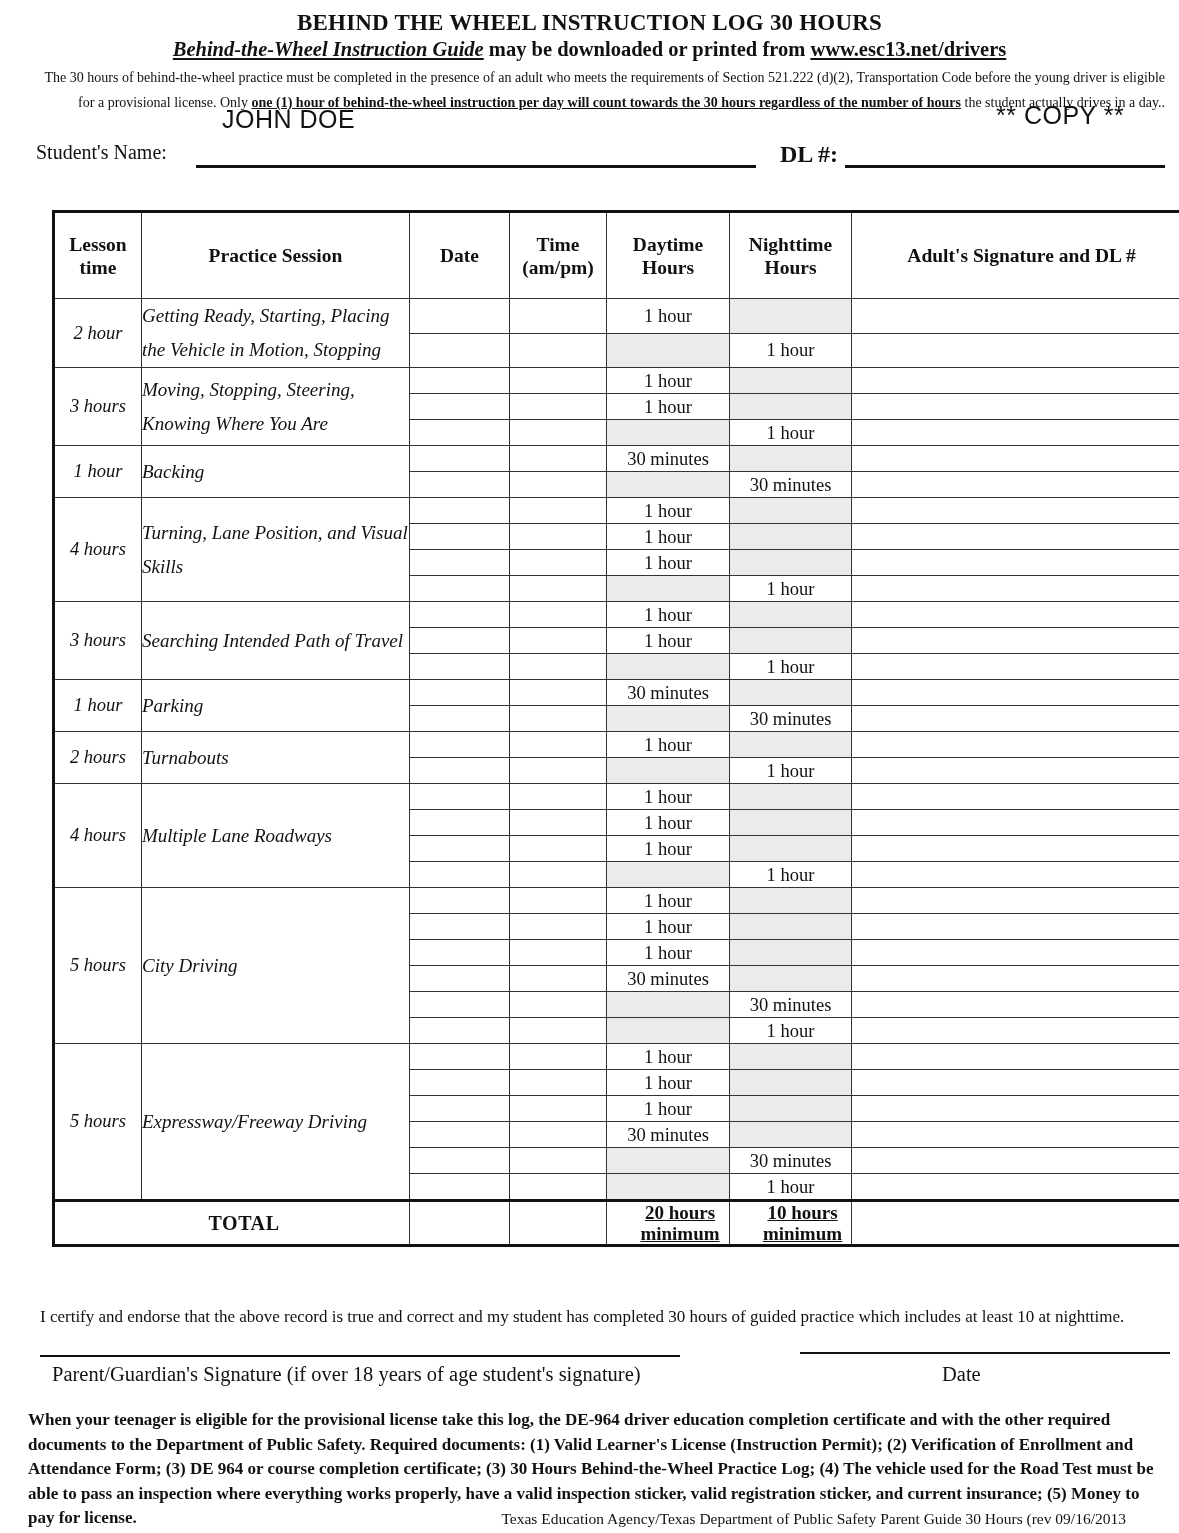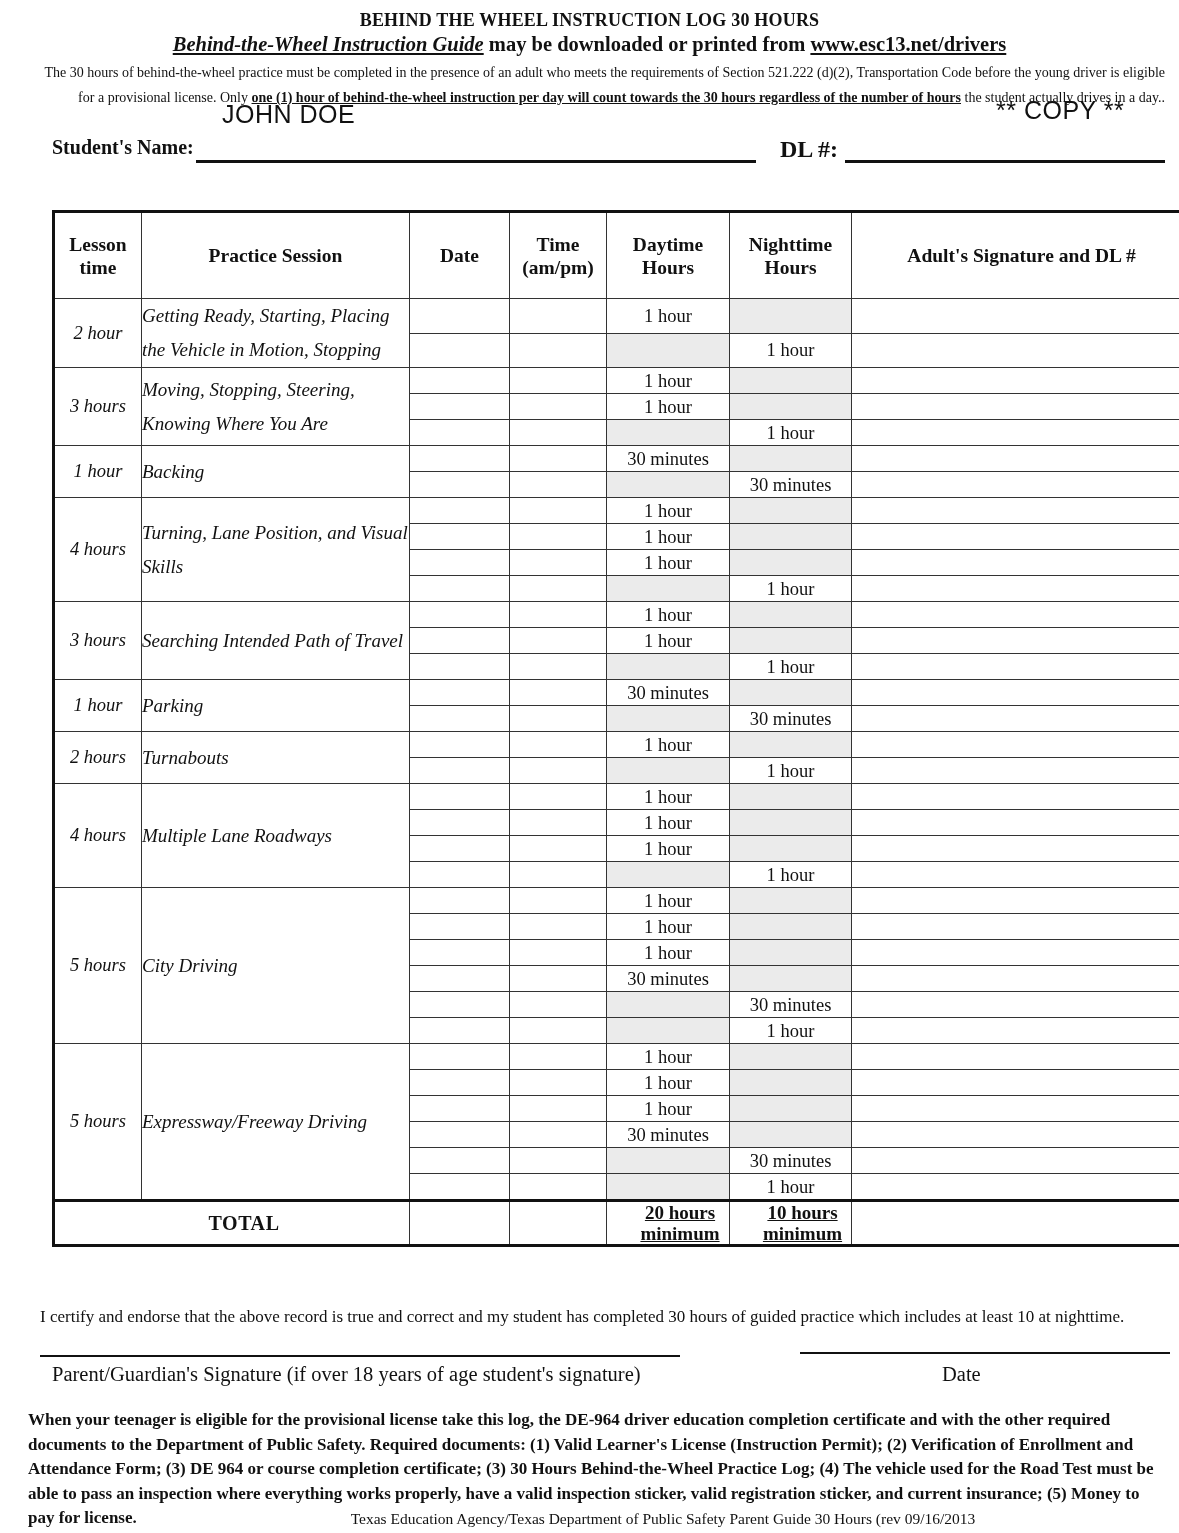--- a/index.html
+++ b/index.html
@@ -10,21 +10,21 @@
     position:relative;
     overflow:hidden;
     -webkit-font-smoothing:antialiased;
   }
   .page{position:relative;width:1179px;height:1533px;}
 
   
   .title{
     text-align:center;
     font-weight:bold;
-    font-size:18px;
+    font-size:23px;
     letter-spacing:.2px;
     margin:10px 0 2px 0;
   }
   .subline{
     text-align:center;
     font-size:20.5px;
     font-weight:bold;
     margin:2px 0 4px 0;
     white-space:nowrap;
   }
@@ -40,21 +40,21 @@
   .para b{font-weight:bold;text-decoration:underline;}
 
   
   .namerow{
     position:relative;
     height:54px;
     margin-top:2px;
   }
   .lbl-student{
     position:absolute;left:36px;top:24px;
-    font-size:20px;font-weight:bold;margin-left:16px;
+    font-size:20px;font-weight:normal;
   }
   .line-student{
     position:absolute;left:196px;top:48px;width:560px;
     border-bottom:3px solid #111;
   }
   .lbl-dl{
     position:absolute;left:780px;top:24px;
     font-size:24px;font-weight:bold;
   }
   .line-dl{
@@ -164,22 +164,22 @@
     font-size:20.5px;
   }
   .notice{
     position:absolute;left:28px;top:1398px;width:1140px;
     font-size:17px;
     font-weight:bold;
     line-height:24.5px;
     text-align:left;
   }
   .credit{
-    position:absolute;left:15px;top:1500px;width:1126px;
-    text-align:center;
+    position:absolute;left:0;top:1500px;width:1126px;
+    text-align:right;
     font-size:15.5px;
     padding-left:170px;
     box-sizing:border-box;
   }
 </style>
 </head>
 <body>
 
 <div class="page">
 

